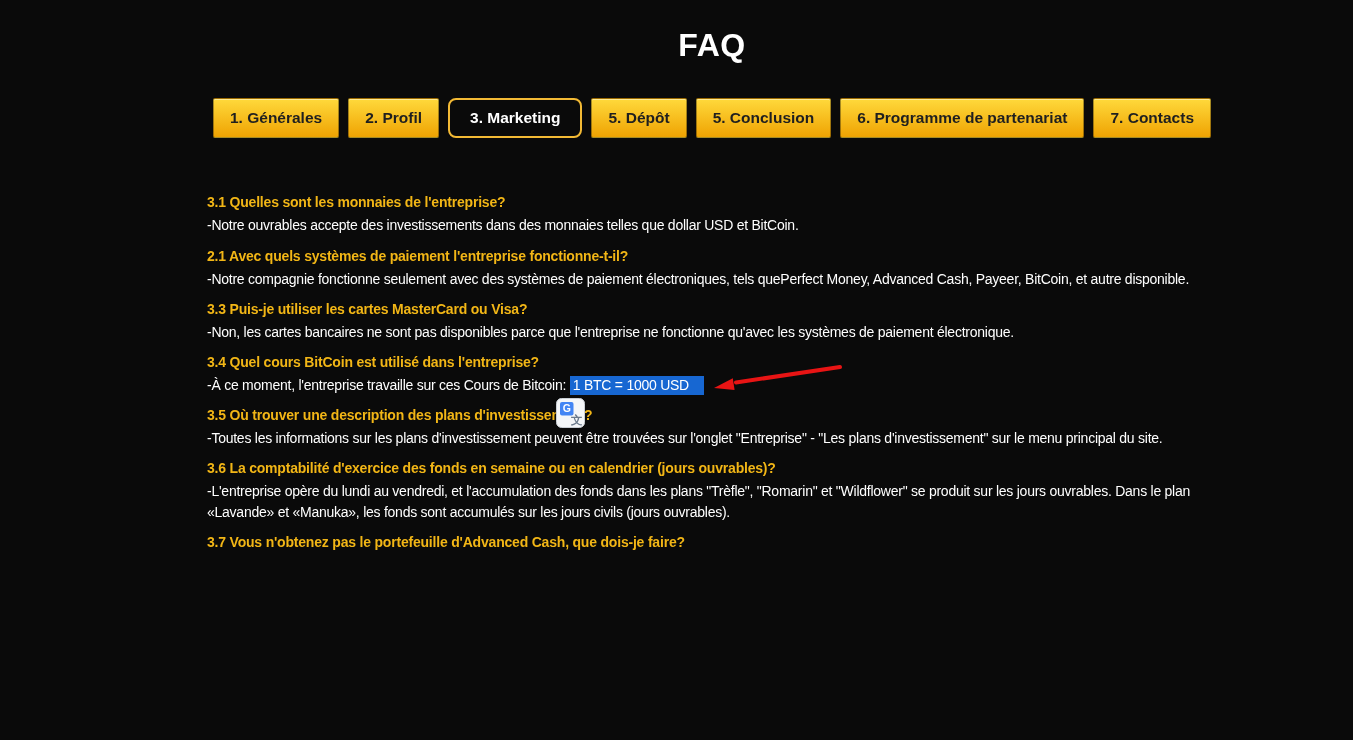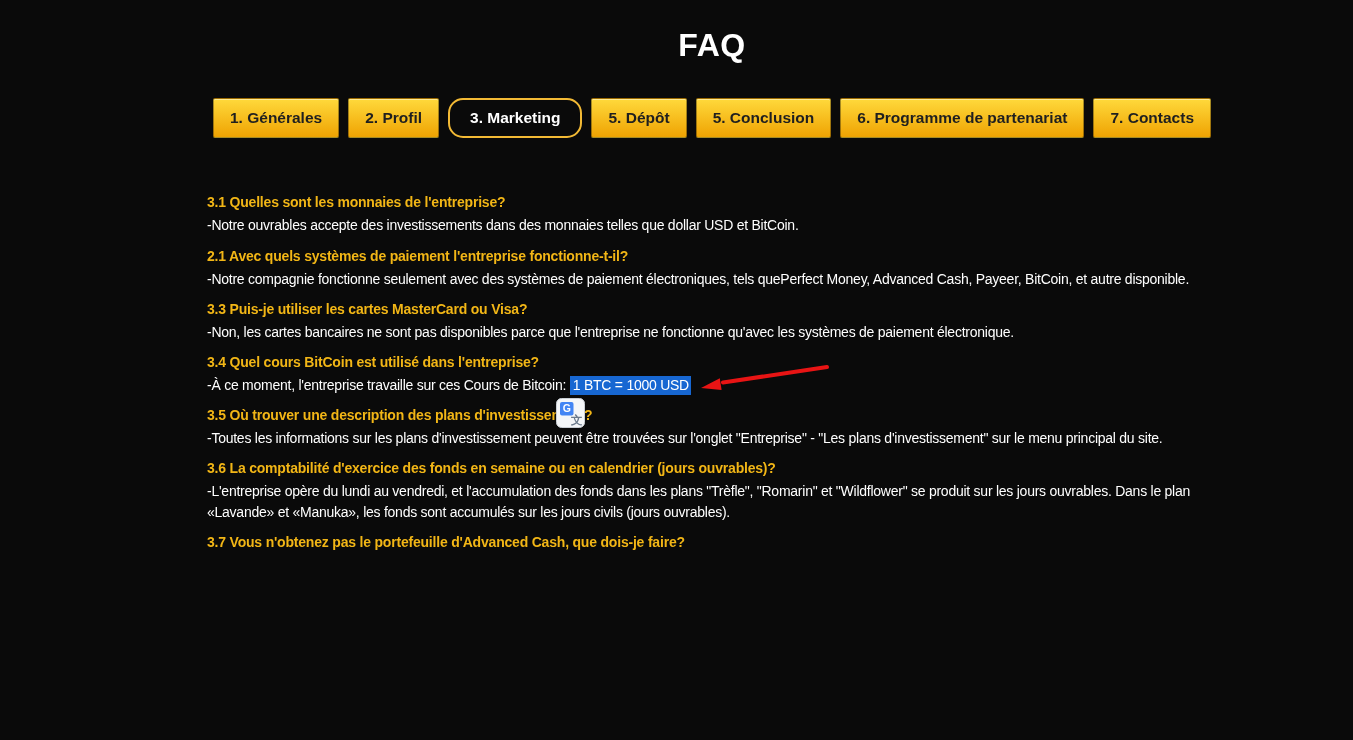--- a/index.html
+++ b/index.html
@@ -41,21 +41,21 @@
     border-radius: 2px;
     padding: 10px 16px;
     cursor: pointer;
     white-space: nowrap;
     box-shadow: inset 0 1px 0 rgba(255,255,255,0.45);
   }
   .tab.active {
     background: var(--active-tab-bg, #0a0a0a);
     color: var(--active-tab-text, #ffffff);
     border: 2px solid var(--active-tab-border, #f3ba35);
-    border-radius: 15px;
+    border-radius: 8px;
     padding: 9px 20px;
     box-shadow: none;
   }
   .content { margin-top: 56px; }
   .faq-item { margin-bottom: 12px; }
   .faq-item h2 {
     margin: 0 0 3px 0;
     color: var(--heading-yellow, #f2b616);
     font-size: 14px;
     font-weight: 700;
@@ -69,21 +69,21 @@
     line-height: 1.45;
     letter-spacing: -0.25px;
   }
   .sel-anchor {
     display: inline-block;
     position: relative;
   }
   .highlight {
     background: var(--selection-bg, #1767d2);
     color: #ffffff;
-    padding: 1px 2px 2px 3px;
+    padding: 1px 15px 2px 3px;
   }
   .annotation-arrow {
     position: absolute;
     left: calc(100% + 2px);
     top: 50%;
     margin-top: -24px;
     pointer-events: none;
   }
   .gt-icon {
     position: absolute;

